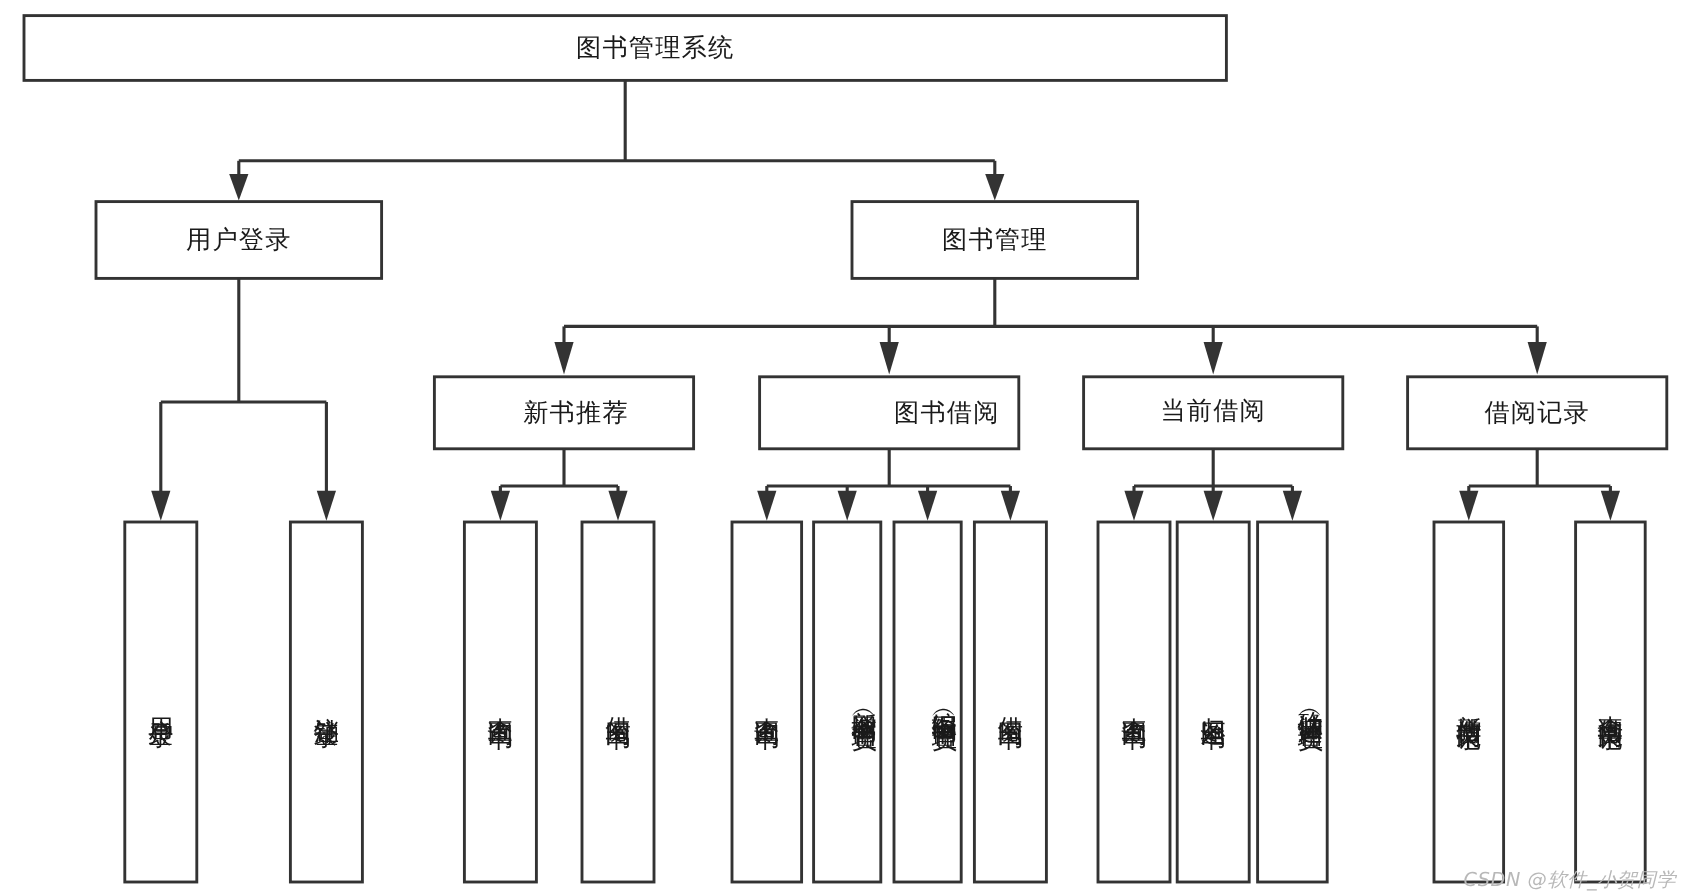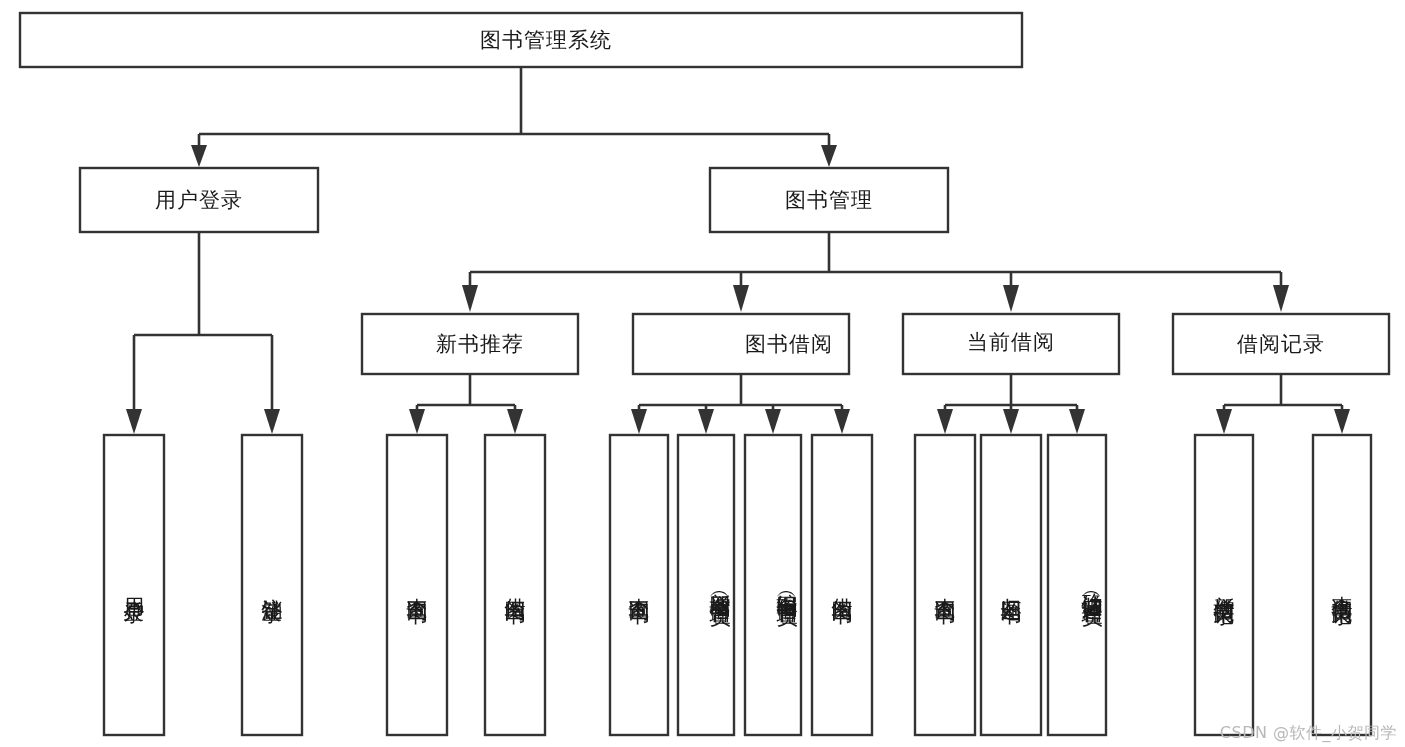--- a/index.html
+++ b/index.html
@@ -66,20 +66,21 @@
     overflow: hidden;
   }
   .watermark {
     position: absolute;
     right: 8px;
     bottom: 3px;
     font-size: 16px;
     color: #b8b8b8;
     letter-spacing: 0.5px;
     white-space: nowrap;
+    font-style: italic;
   }
 </style>
 </head>
 <body>
 
 <div id="diagram-root">
 
   <svg class="diagram-canvas" viewBox="0 0 1405 747">
     <defs></defs>
 

